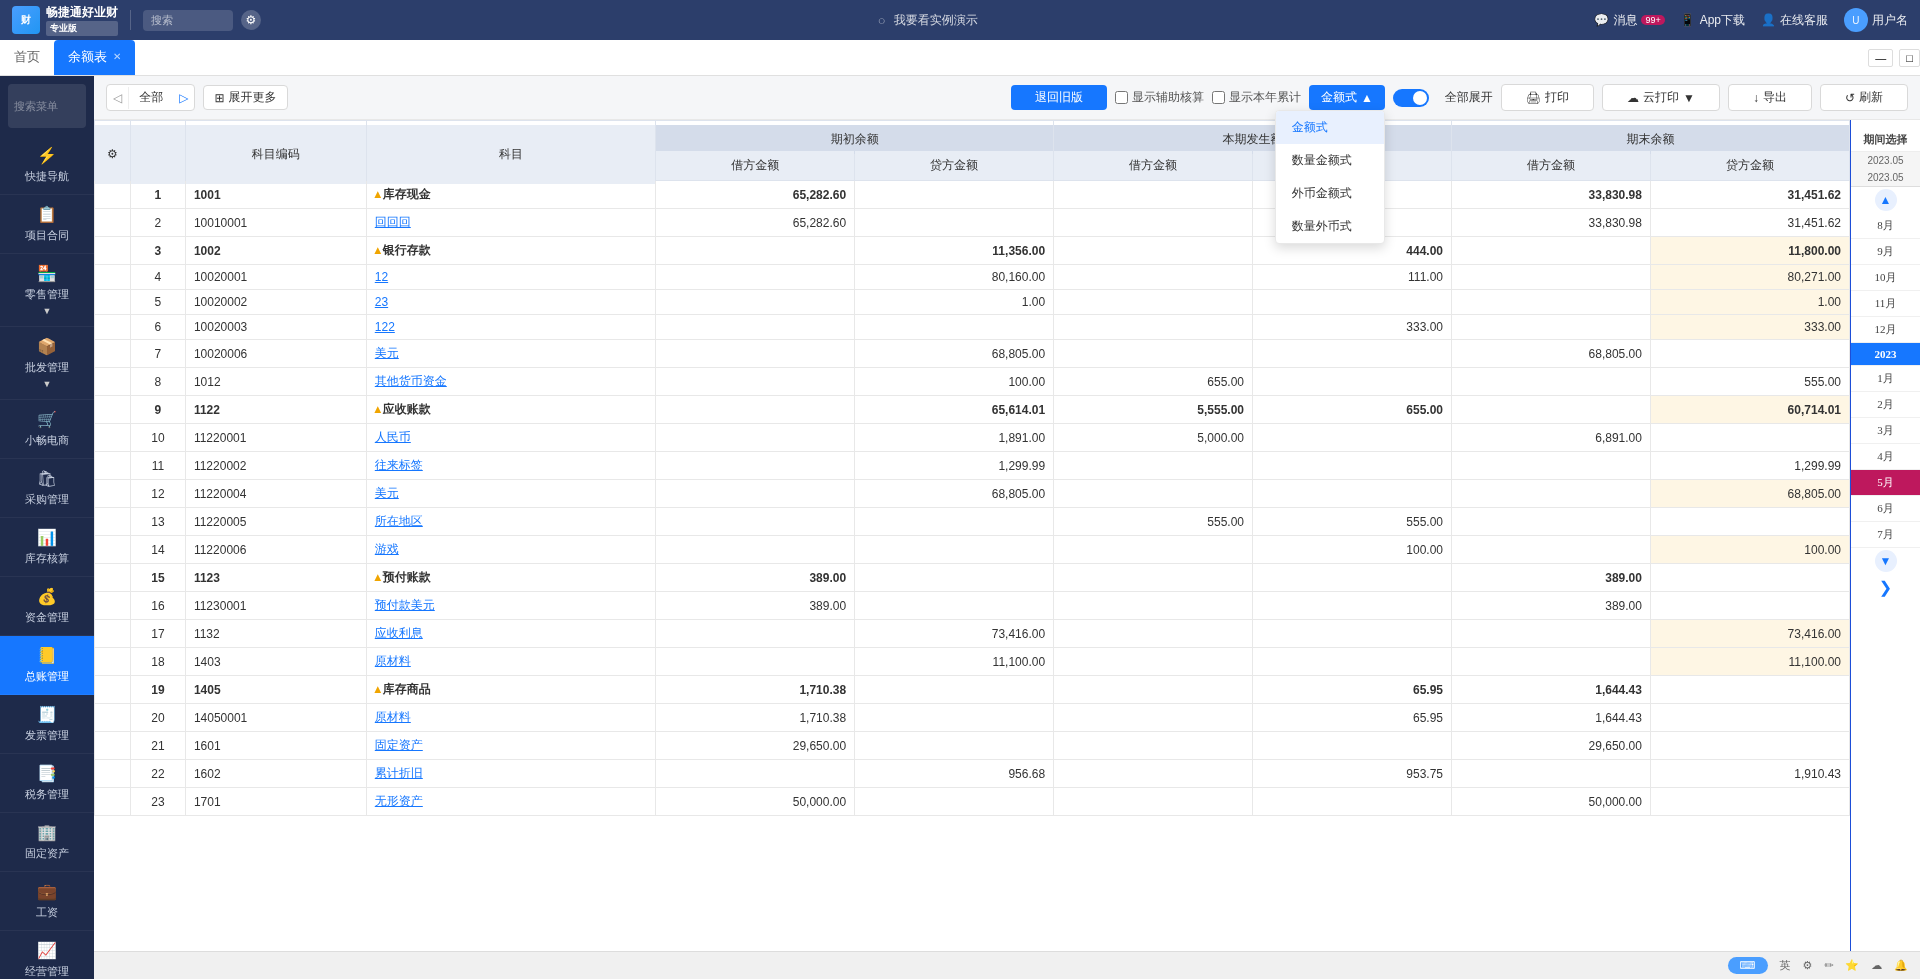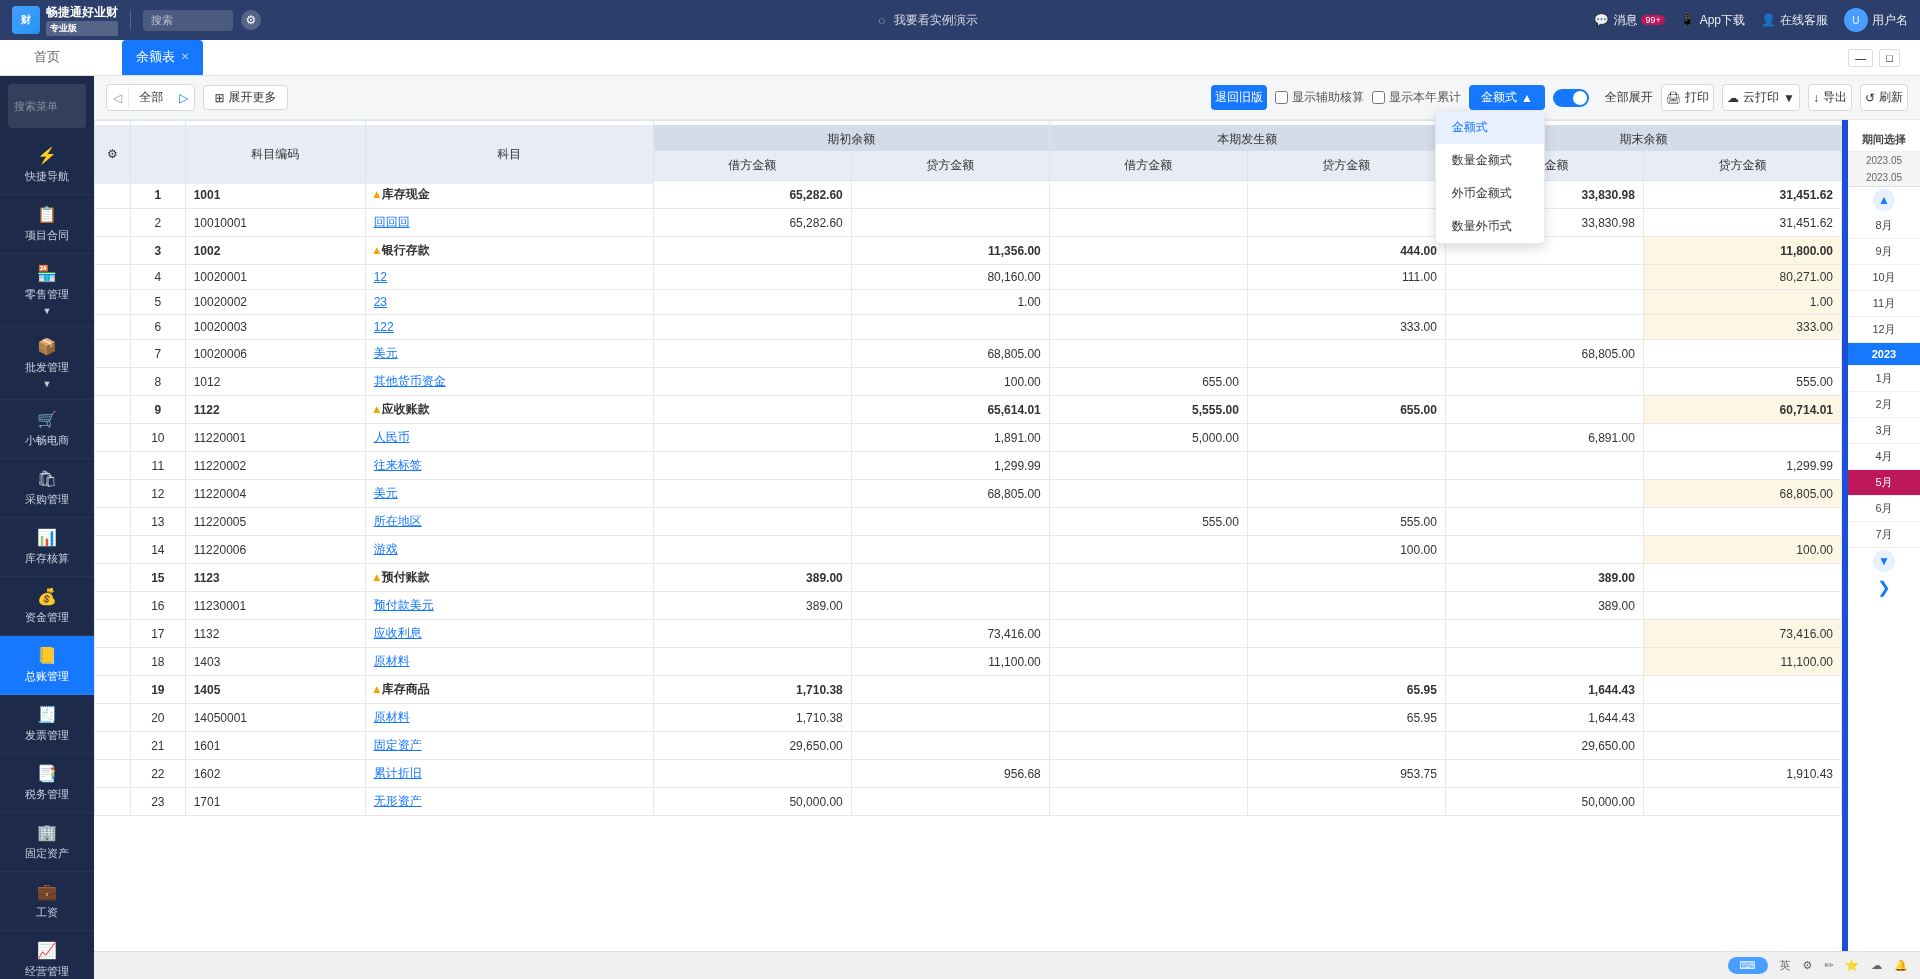--- a/index.html
+++ b/index.html
@@ -15,21 +15,21 @@
     .app-logo .logo-icon { width: 28px; height: 28px; background: linear-gradient(135deg, #4a9eff, #2196f3); border-radius: 4px; display: flex; align-items: center; justify-content: center; font-size: 10px; color: #fff; }
     .edition-badge { font-size: 9px; background: rgba(255,255,255,0.2); padding: 1px 4px; border-radius: 2px; }
     .top-bar-center { display: flex; align-items: center; gap: 8px; font-size: 12px; color: rgba(255,255,255,0.8); }
     .top-bar-right { display: flex; align-items: center; gap: 16px; font-size: 12px; }
     .top-bar-right .action-item { display: flex; align-items: center; gap: 4px; color: rgba(255,255,255,0.9); cursor: pointer; }
     .notification-badge { background: #be185d; color: #fff; border-radius: 8px; padding: 0 4px; font-size: 9px; min-width: 16px; text-align: center; }
 
     
     .tab-bar {
       display: flex; align-items: center; background: #fff; border-bottom: 1px solid #e0e0e0;
-      height: 36px; padding: 0 20px; gap: 48px;
+      height: 36px; padding: 0 0;
     }
     .tab-item { display: flex; align-items: center; gap: 6px; padding: 0 14px; height: 100%; cursor: pointer; font-size: 13px; color: #666; border-bottom: 2px solid transparent; }
     .tab-item.active { background: #1677ff; color: #fff; border-radius: 4px 4px 0 0; border-bottom: 2px solid #1677ff; }
     .tab-close { font-size: 10px; cursor: pointer; opacity: 0.7; }
 
     
     .main-layout { display: flex; height: calc(979px - 40px - 36px); }
 
     
     .sidebar {
@@ -52,21 +52,21 @@
     .content-area { flex: 1; display: flex; flex-direction: column; overflow: hidden; background: #f5f6f8; }
 
     
     .toolbar {
       display: flex; align-items: center; justify-content: space-between;
       padding: 8px 12px; background: #f5f6f8; border-bottom: 1px solid #e8e8e8;
       flex-wrap: wrap; gap: 6px;
     }
     .toolbar-left { display: flex; align-items: center; gap: 8px; }
     .toolbar-right { display: flex; align-items: center; gap: 8px; }
-    .btn { padding: 4px 4px; border-radius: 4px; border: none; cursor: pointer; font-size: 12px; display: flex; align-items: center; gap: 4px; }
+    .btn { padding: 4px 24px; border-radius: 4px; border: none; cursor: pointer; font-size: 12px; display: flex; align-items: center; gap: 4px; }
     .btn-primary { background: #1677ff; color: #fff; }
     .btn-default { background: #fff; border: 1px solid #d9d9d9; color: #333; }
     .expand-btn { display: flex; align-items: center; gap: 4px; background: #fff; border: 1px solid #d9d9d9; border-radius: 4px; padding: 3px 10px; cursor: pointer; font-size: 12px; }
     .checkbox-label { display: flex; align-items: center; gap: 4px; font-size: 12px; cursor: pointer; color: #555; }
     .checkbox-label input { cursor: pointer; }
 
     
     .toggle-wrap { display: flex; align-items: center; gap: 16px; }
     .toggle { position: relative; width: 36px; height: 18px; }
     .toggle input { opacity: 0; width: 0; height: 0; }
@@ -94,25 +94,25 @@
     tbody td.text-left { text-align: left; }
     tbody tr.parent-row td { font-weight: bold; }
     .amount-highlight { background: #fef6e4; }
     .code-col { min-width: 100px; }
     .name-col { min-width: 160px; }
     .amount-col { min-width: 110px; }
     .underline { text-decoration: underline; color: #1677ff; cursor: pointer; }
 
     
     .right-panel {
-      width: 78px; background: #fff; border-left: 6px solid #1d4ed8;
+      width: 70px; background: #fff; border-left: 1px solid #1d4ed8;
       display: flex; flex-direction: column; align-items: center;
       padding-top: 8px; font-size: 11px; color: #666; flex-shrink: 0;
     }
-    .period-item { width: 100%; text-align: center; padding: 5px 2px; cursor: pointer; font-size: 11px; color: #444; border-bottom: 1px solid #f0f0f0; }
+    .period-item { width: 100%; text-align: center; padding: 5px 2px; cursor: pointer; font-size: 11px; color: #444; border-bottom: 1px solid #f0f0f0; font-family: Liberation Serif, serif; }
     .period-item.current-month { background: #be185d; color: #fff; }
 
     
     .dropdown-menu {
       position: absolute; top: 100%; right: 0; background: #fff; border: 1px solid #e8e8e8;
       border-radius: 4px; box-shadow: 0 4px 12px rgba(0,0,0,0.15); z-index: 100;
       min-width: 100px; overflow: hidden;
     }
     .dropdown-menu-item { padding: 8px 16px; cursor: pointer; font-size: 12px; color: #333; white-space: nowrap; }
     .dropdown-menu-item.active { background: #e8f0fe; color: #1677ff; }

